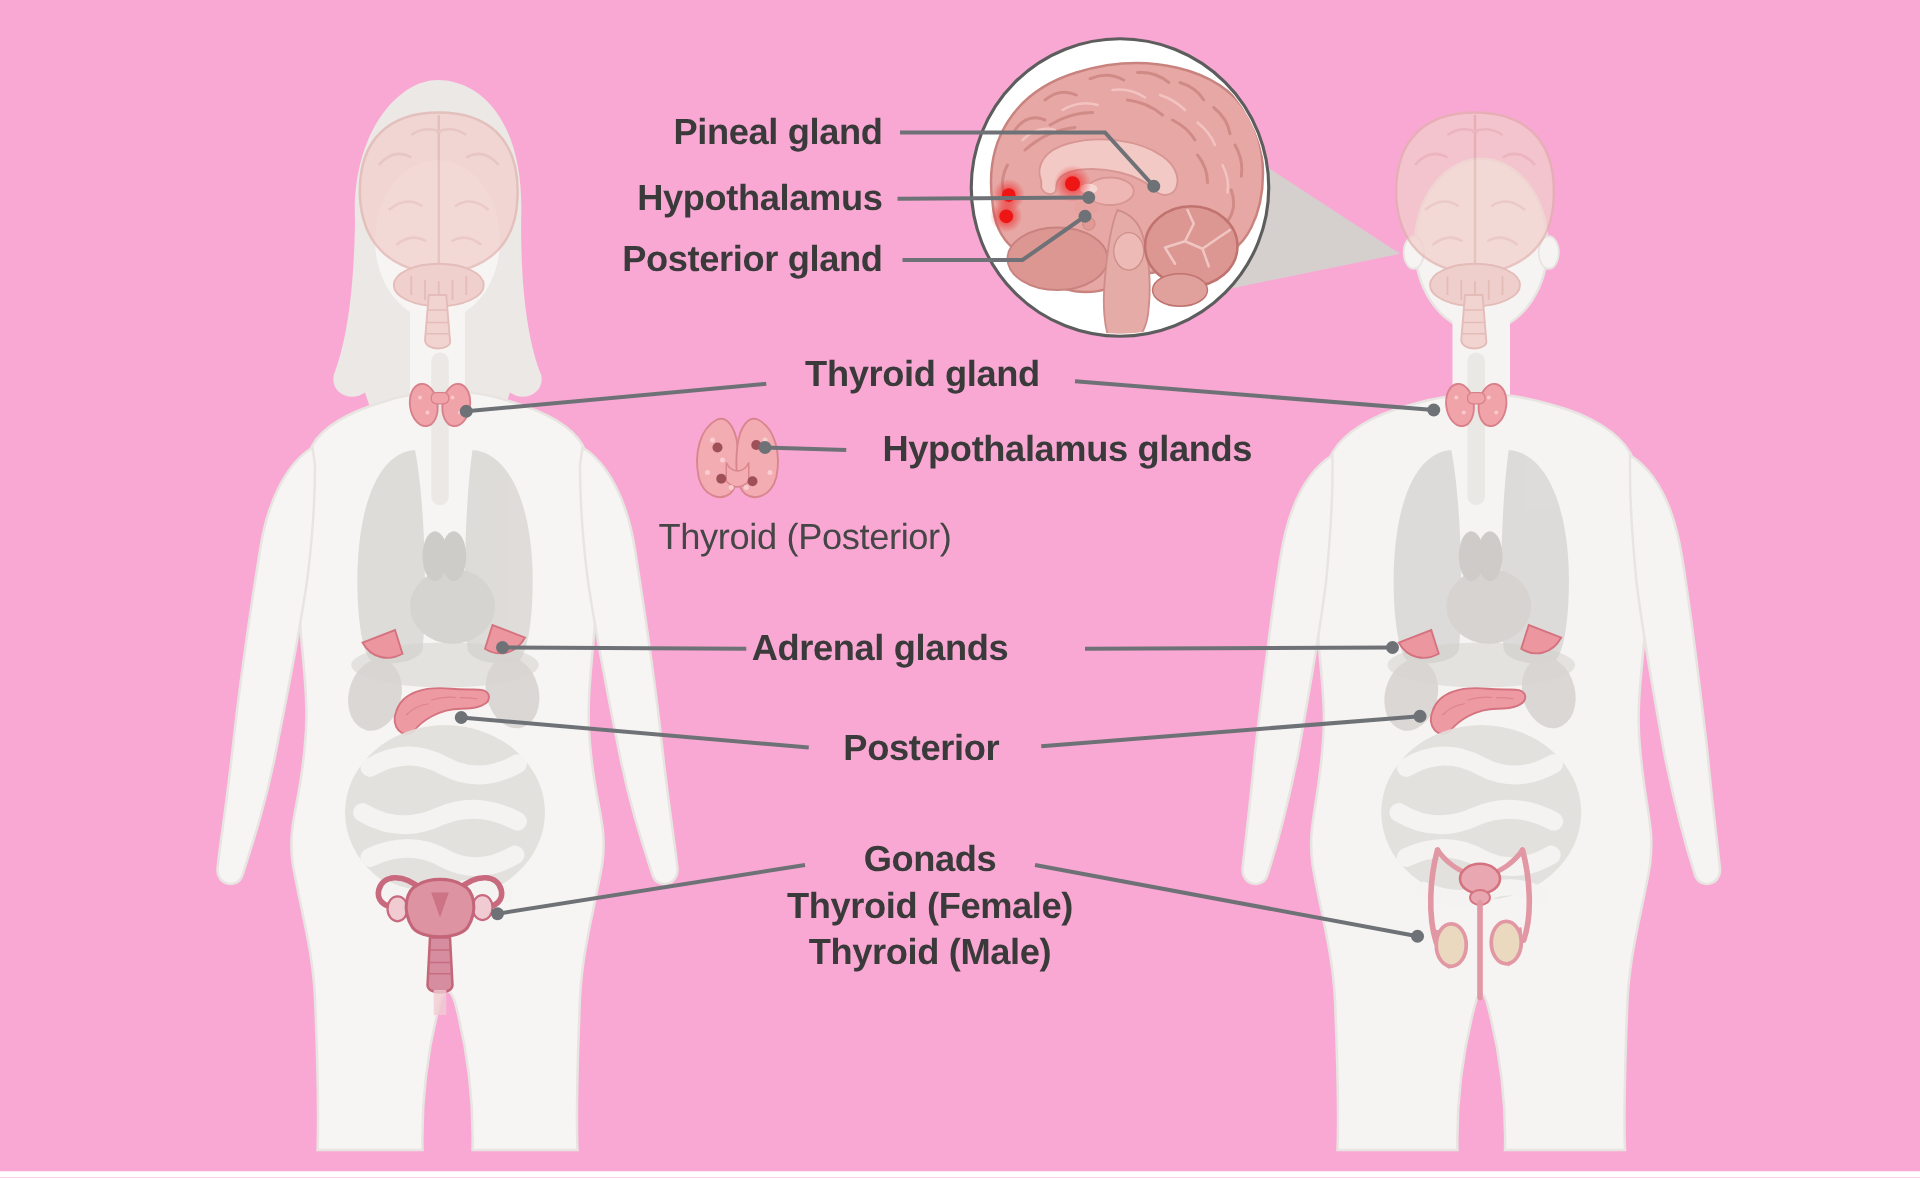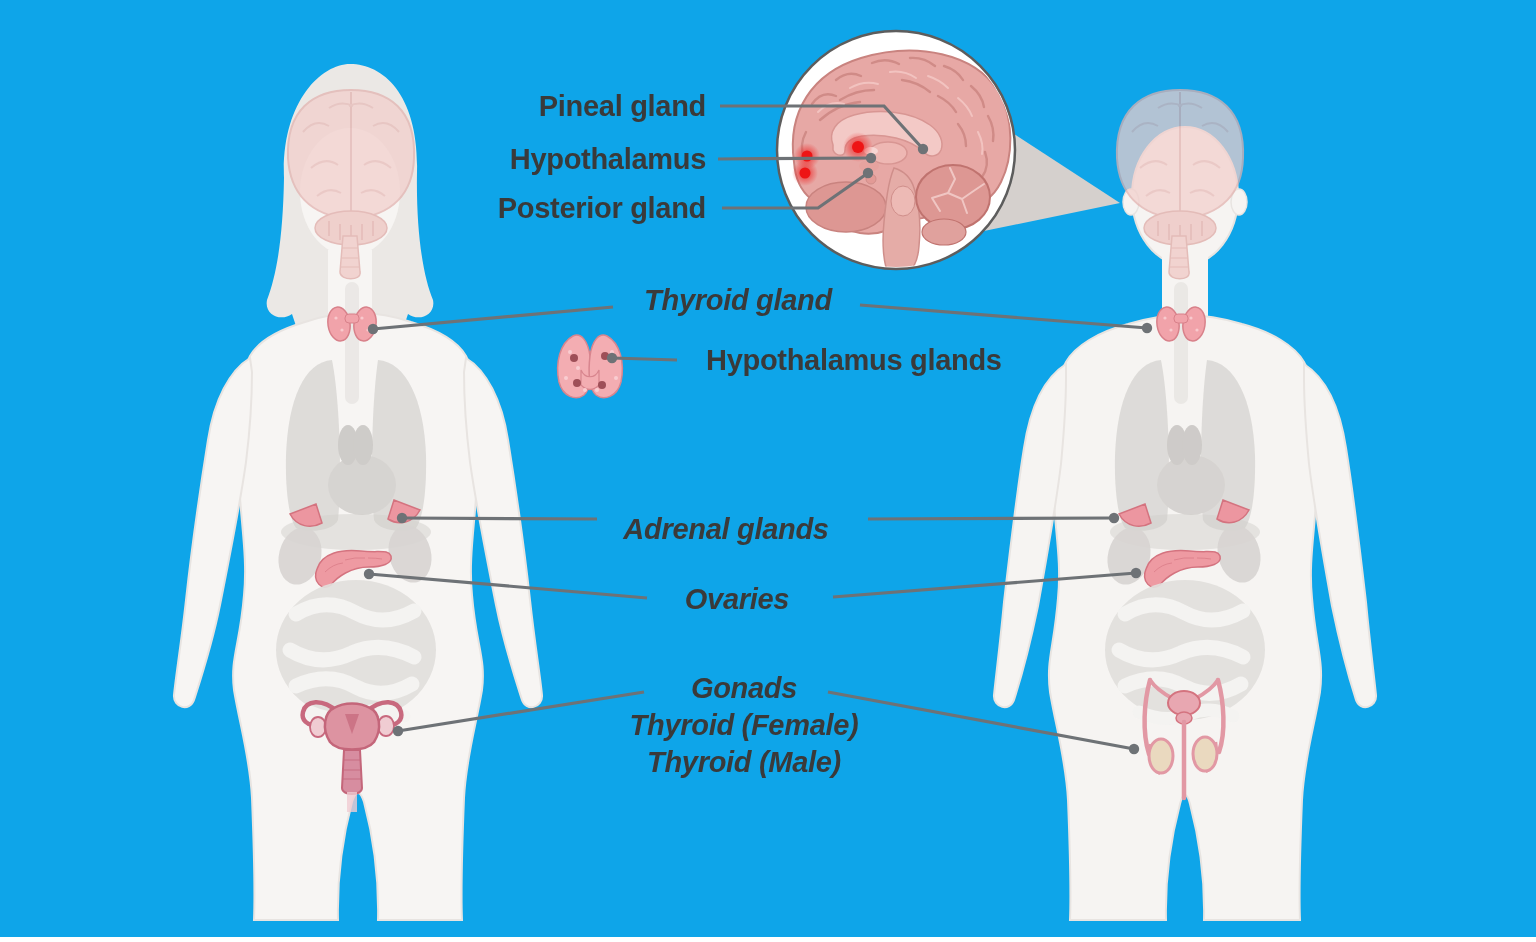--- a/index.html
+++ b/index.html
@@ -1,34 +1,34 @@
 <!DOCTYPE html>
 <html><head>
 <meta charset="utf-8">
 <style>
   html,body{margin:0;padding:0;}
   .canvas{
     position:relative;width:1536px;height:942px;overflow:hidden;
-    background:#0ea5e9;
+    background:#f9a8d4;
     font-family:"Liberation Sans","DejaVu Sans",sans-serif;
   }
   svg.scene{position:absolute;left:0;top:0;}
   .lbl{
     position:absolute;font-weight:700;font-size:29px;line-height:36px;
     color:#3a3a3a;white-space:nowrap;letter-spacing:-0.3px;
   }
   .lbl.regular{font-weight:400;color:#464646;}
-  .lbl.cx{transform:translateX(-50%);text-align:center;font-style:italic;}
+  .lbl.cx{transform:translateX(-50%);text-align:center;}
   #lbl-pineal{right:830px;top:88px;}
   #lbl-hypothalamus{right:830px;top:141px;}
   #lbl-pituitary{right:830px;top:190px;}
   #lbl-thyroid{left:738px;top:282px;}
   #lbl-parathyroid{left:706px;top:342px;}
   #lbl-thyroid-posterior{left:644px;top:412px;}
-  #lbl-adrenal{left:726px;top:501px;margin-top:10px;}
+  #lbl-adrenal{left:704px;top:501px;}
   #lbl-pancreas{left:737px;top:581px;}
   #lbl-gonads{left:744px;top:670px;line-height:37px;}
   .bottom-strip{position:absolute;left:0;bottom:0;width:100%;height:5px;background:#ffffff;}
 </style>
 </head>
 <body>
 
 <div class="canvas">
 
 <svg class="scene" width="1536" height="942" viewBox="0 0 1536 942">
@@ -220,22 +220,23 @@
     <circle cx="398" cy="731" r="5.2"></circle>
         <circle cx="1134" cy="749" r="5.2"></circle>
   </g>
 </svg>
 
 <div class="lbl" id="lbl-pineal">Pineal gland</div>
 <div class="lbl" id="lbl-hypothalamus">Hypothalamus</div>
 <div class="lbl" id="lbl-pituitary">Posterior gland</div>
 <div class="lbl cx" id="lbl-thyroid">Thyroid gland</div>
 <div class="lbl" id="lbl-parathyroid">Hypothalamus glands</div>
+<div class="lbl regular cx" id="lbl-thyroid-posterior">Thyroid (Posterior)</div>
 <div class="lbl cx" id="lbl-adrenal">Adrenal glands</div>
-<div class="lbl cx" id="lbl-pancreas">Ovaries</div>
+<div class="lbl cx" id="lbl-pancreas">Posterior</div>
 <div class="lbl cx" id="lbl-gonads">
   <div>Gonads</div>
   <div>Thyroid (Female)</div>
   <div>Thyroid (Male)</div>
 </div>
 
 <div class="bottom-strip"></div>
 </div>
 
 </body></html>

